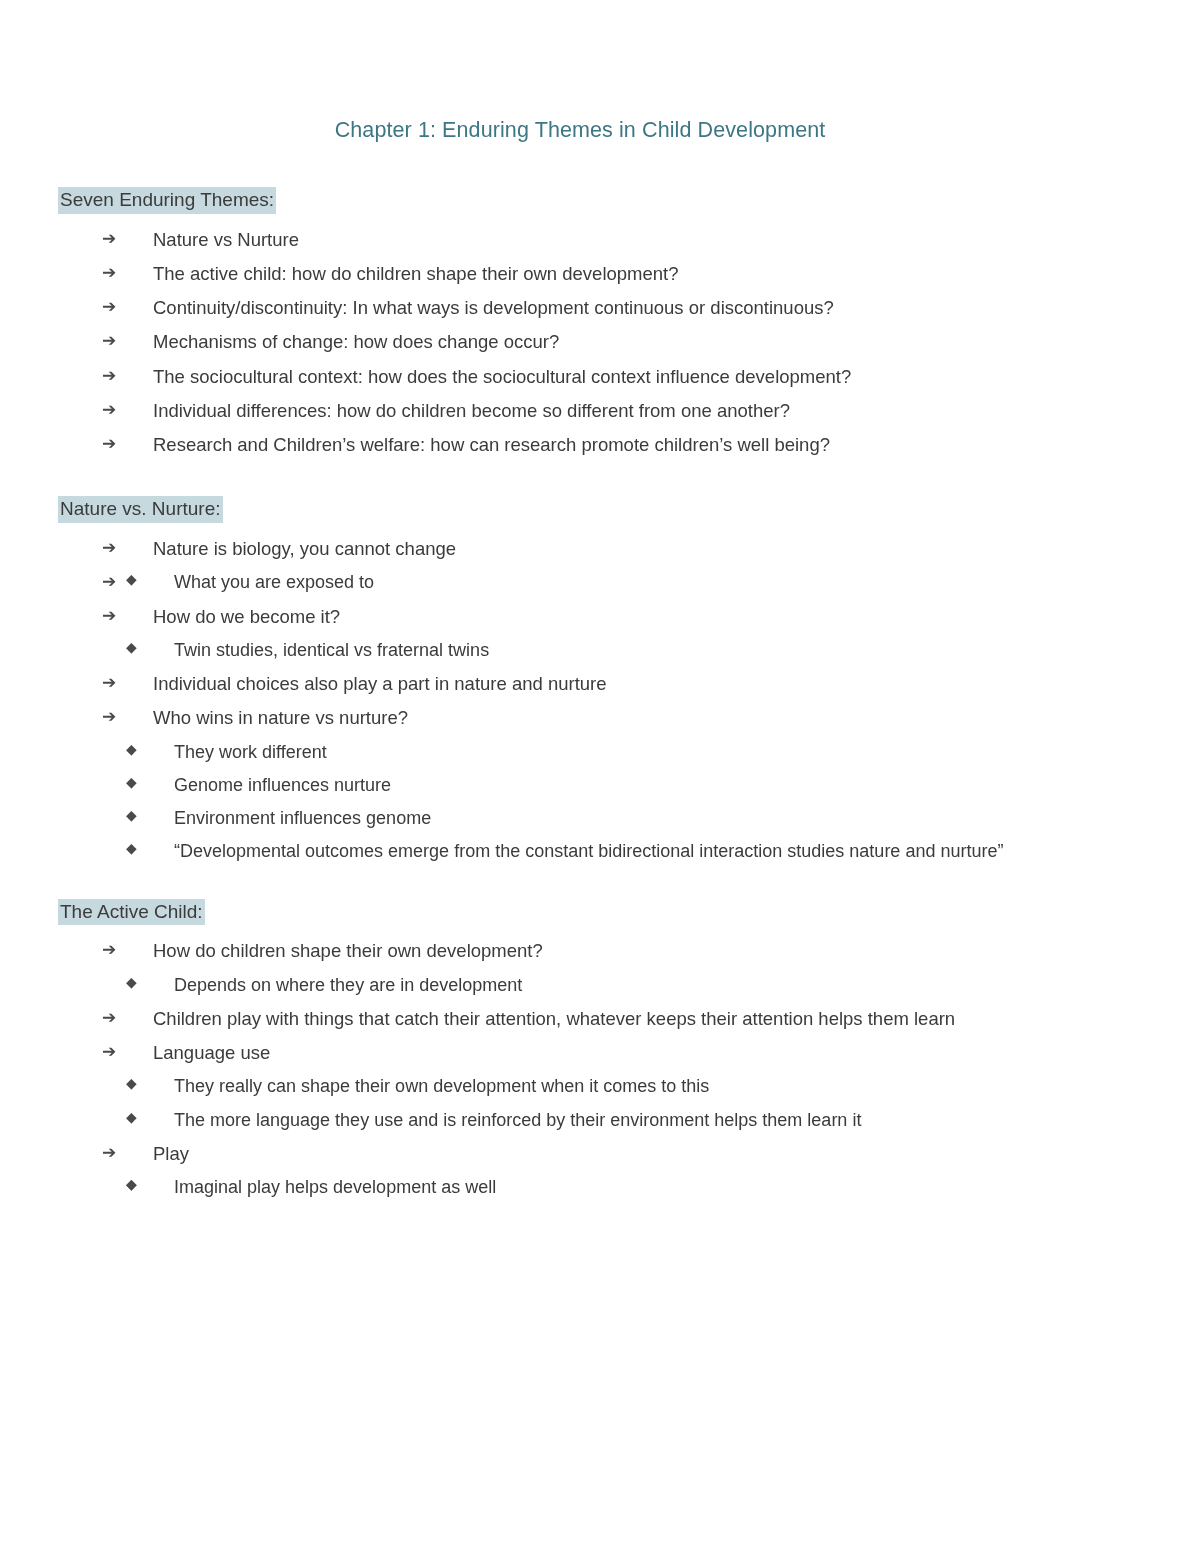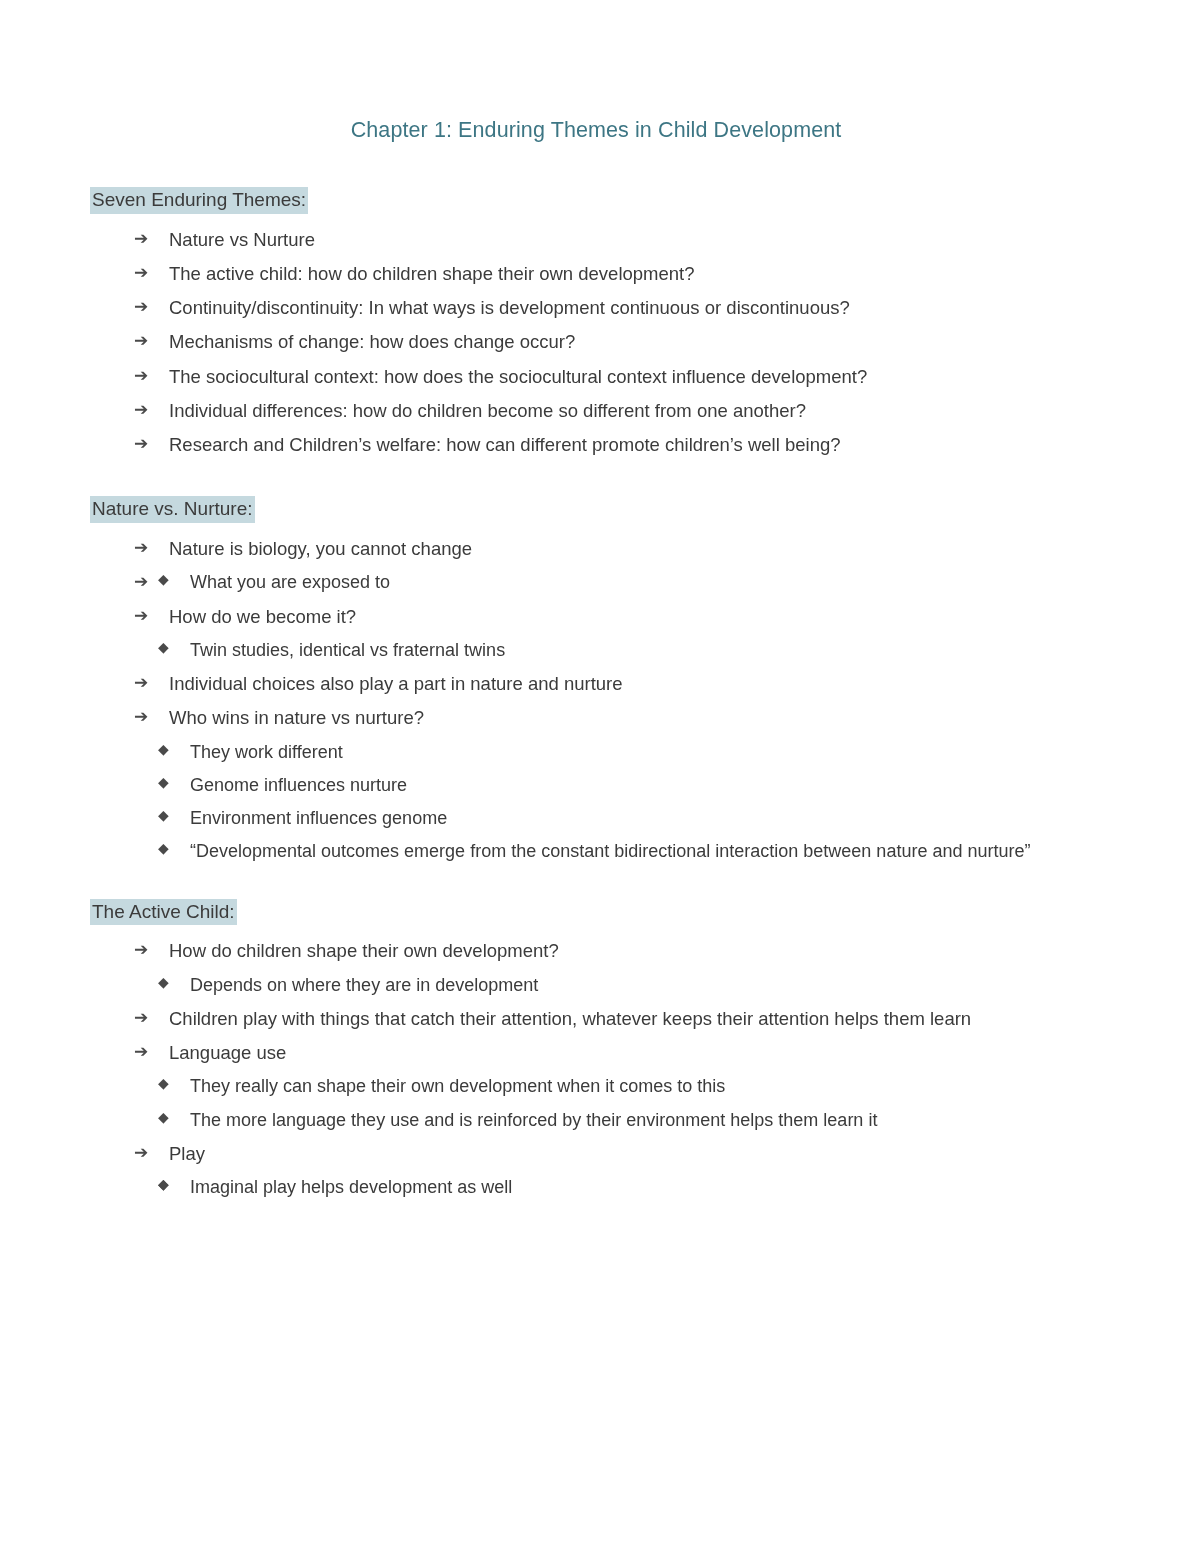--- a/index.html
+++ b/index.html
@@ -10,21 +10,21 @@
   body {
     width: 1200px;
     min-height: 1553px;
     font-family: "Liberation Sans", sans-serif;
     color: #3b3b3b;
   }
   .page {
     width: 1200px;
     min-height: 1553px;
     box-sizing: border-box;
-    padding: 118px 96px 40px 88px;
+    padding: 118px 96px 40px 56px;
     position: relative;
   }
   .doc-title {
     text-align: center;
     font-size: 21.5px;
     color: #3d7684;
     letter-spacing: 0.1px;
     margin: 0 0 44px 0;
     font-weight: normal;
   }
@@ -73,21 +73,21 @@
   li.item.lvl2 {
     padding-left: 32px;
     font-size: 18px;
   }
   li.item.lvl2 > .bullet {
     font-size: 14px;
     top: 1px;
   }
   .gap-md { height: 30px; }
   .gap-lg { height: 34px; }
-  .txt { display: inline; }
+  .txt { display: inline; margin-left: 16px; }
 </style>
 </head>
 <body>
 
 <div class="page">
 
   <h1 class="doc-title">Chapter 1: Enduring Themes in Child Development</h1>
 
   <div class="section">
     <div class="heading-wrap">
@@ -113,21 +113,21 @@
       <li class="item">
         <span class="bullet">➔</span>
         <span class="txt">The sociocultural context: how does the sociocultural context influence development?</span>
       </li>
       <li class="item">
         <span class="bullet">➔</span>
         <span class="txt">Individual differences: how do children become so different from one another?</span>
       </li>
       <li class="item">
         <span class="bullet">➔</span>
-        <span class="txt">Research and Children’s welfare: how can different promote children’s well being?</span>
+        <span class="txt">Research and Children’s welfare: how can research promote children’s well being?</span>
       </li>
     </ul>
   </div>
 
   <div class="gap-lg"></div>
 
   <div class="section">
     <div class="heading-wrap">
       <span class="section-heading">Nature vs. Nurture:</span>
     </div>
@@ -176,21 +176,21 @@
       <li class="item lvl2">
         <span class="bullet">◆</span>
         <span class="txt">Genome influences nurture</span>
       </li>
       <li class="item lvl2">
         <span class="bullet">◆</span>
         <span class="txt">Environment influences genome</span>
       </li>
       <li class="item lvl2">
         <span class="bullet">◆</span>
-        <span class="txt">“Developmental outcomes emerge from the constant bidirectional interaction between nature and nurture”</span>
+        <span class="txt">“Developmental outcomes emerge from the constant bidirectional interaction studies nature and nurture”</span>
       </li>
     </ul>
   </div>
 
   <div class="gap-md"></div>
 
   <div class="section">
     <div class="heading-wrap">
       <span class="section-heading">The Active Child:</span>
     </div>

